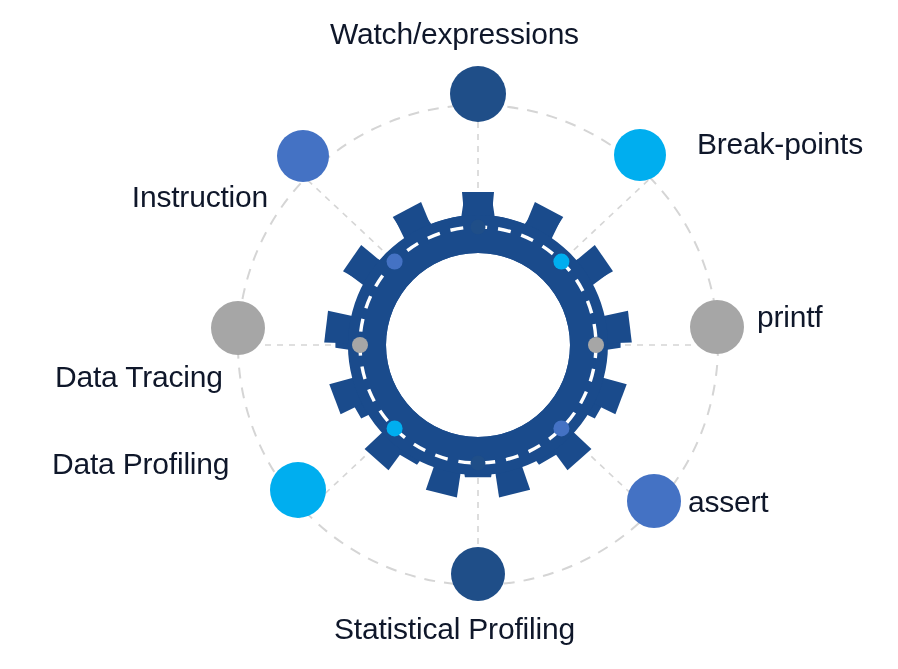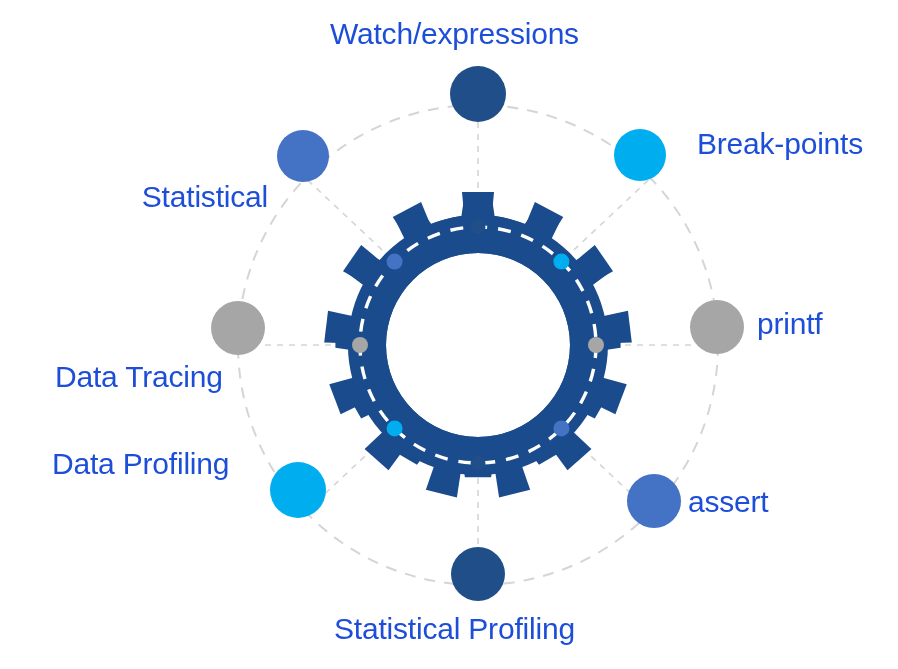--- a/index.html
+++ b/index.html
@@ -24,33 +24,33 @@
   svg.diagram {
     position: absolute;
     left: 0;
     top: 0;
     width: 898px;
     height: 669px;
     display: block;
   }
   .node-label {
     position: absolute;
-    color: #1d4ed8;
+    color: #0f172a;
     font-family: "Liberation Sans", sans-serif;
     font-weight: 400;
     font-size: 30px;
     line-height: 1.13;
     white-space: pre;
     letter-spacing: -0.2px;
   }
   .lbl-watch     { left: 330px; top: 17px;  text-align: center; }
   .lbl-instr     { left:  93px; top: 112px; text-align: right;  width: 175px; }
   .lbl-break     { left: 697px; top: 127px; text-align: center;   }
   .lbl-task      { left:  55px; top: 292px; text-align: right;  width: 150px; }
-  .lbl-printf    { left: 757px; top: 307px; text-align: right;   }
+  .lbl-printf    { left: 757px; top: 300px; text-align: right;   }
   .lbl-dataprof  { left:  52px; top: 447px; text-align: right;   }
   .lbl-assert    { left: 688px; top: 485px; text-align: center;   }
   .lbl-stat      { left: 334px; top: 612px; text-align: left; }
 </style>
 </head>
 <body>
 
 <div id="stage">
 
   <svg class="diagram" viewBox="0 0 898 669" xmlns="http://www.w3.org/2000/svg">
@@ -165,21 +165,21 @@
       <circle cx="478" cy="574" r="27" fill="#1f4e88"></circle>
       <circle cx="298" cy="490" r="28" fill="#00aeef"></circle>
       <circle cx="238" cy="328" r="27" fill="#a6a6a6"></circle>
       <circle cx="303" cy="156" r="26" fill="#4472c4"></circle>
     </g>
   </svg>
 
   <div class="node-label lbl-watch">Watch/expressions</div>
 
   <div class="node-label lbl-instr">
-    <div>Statistical</div>
+    <div>Instruction</div>
   </div>
 
   <div class="node-label lbl-break">Break-points</div>
 
   <div class="node-label lbl-task">
     <div>Data Tracing</div>
   </div>
 
   <div class="node-label lbl-printf">printf</div>
 

